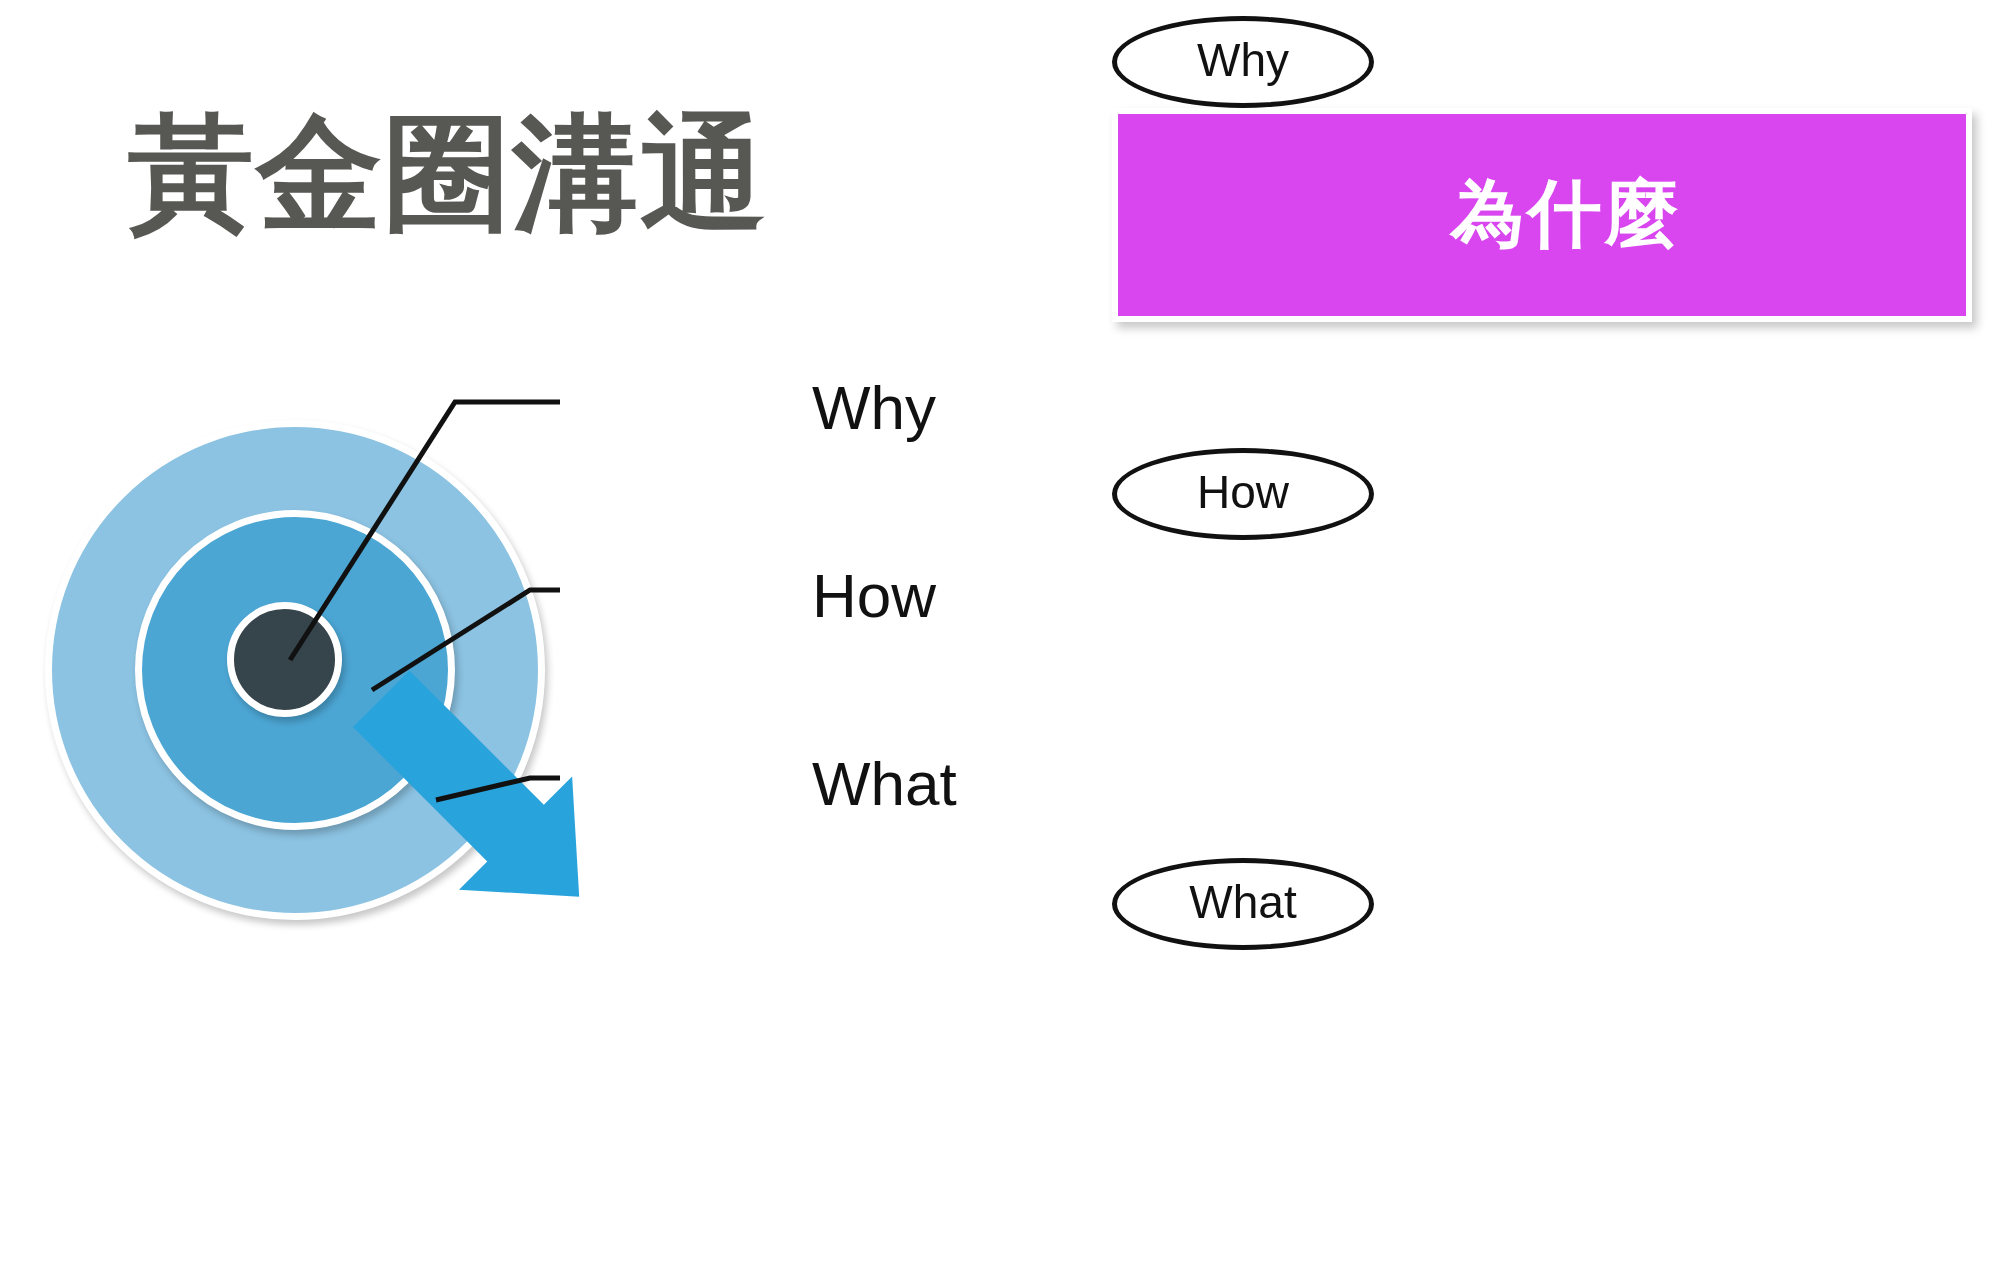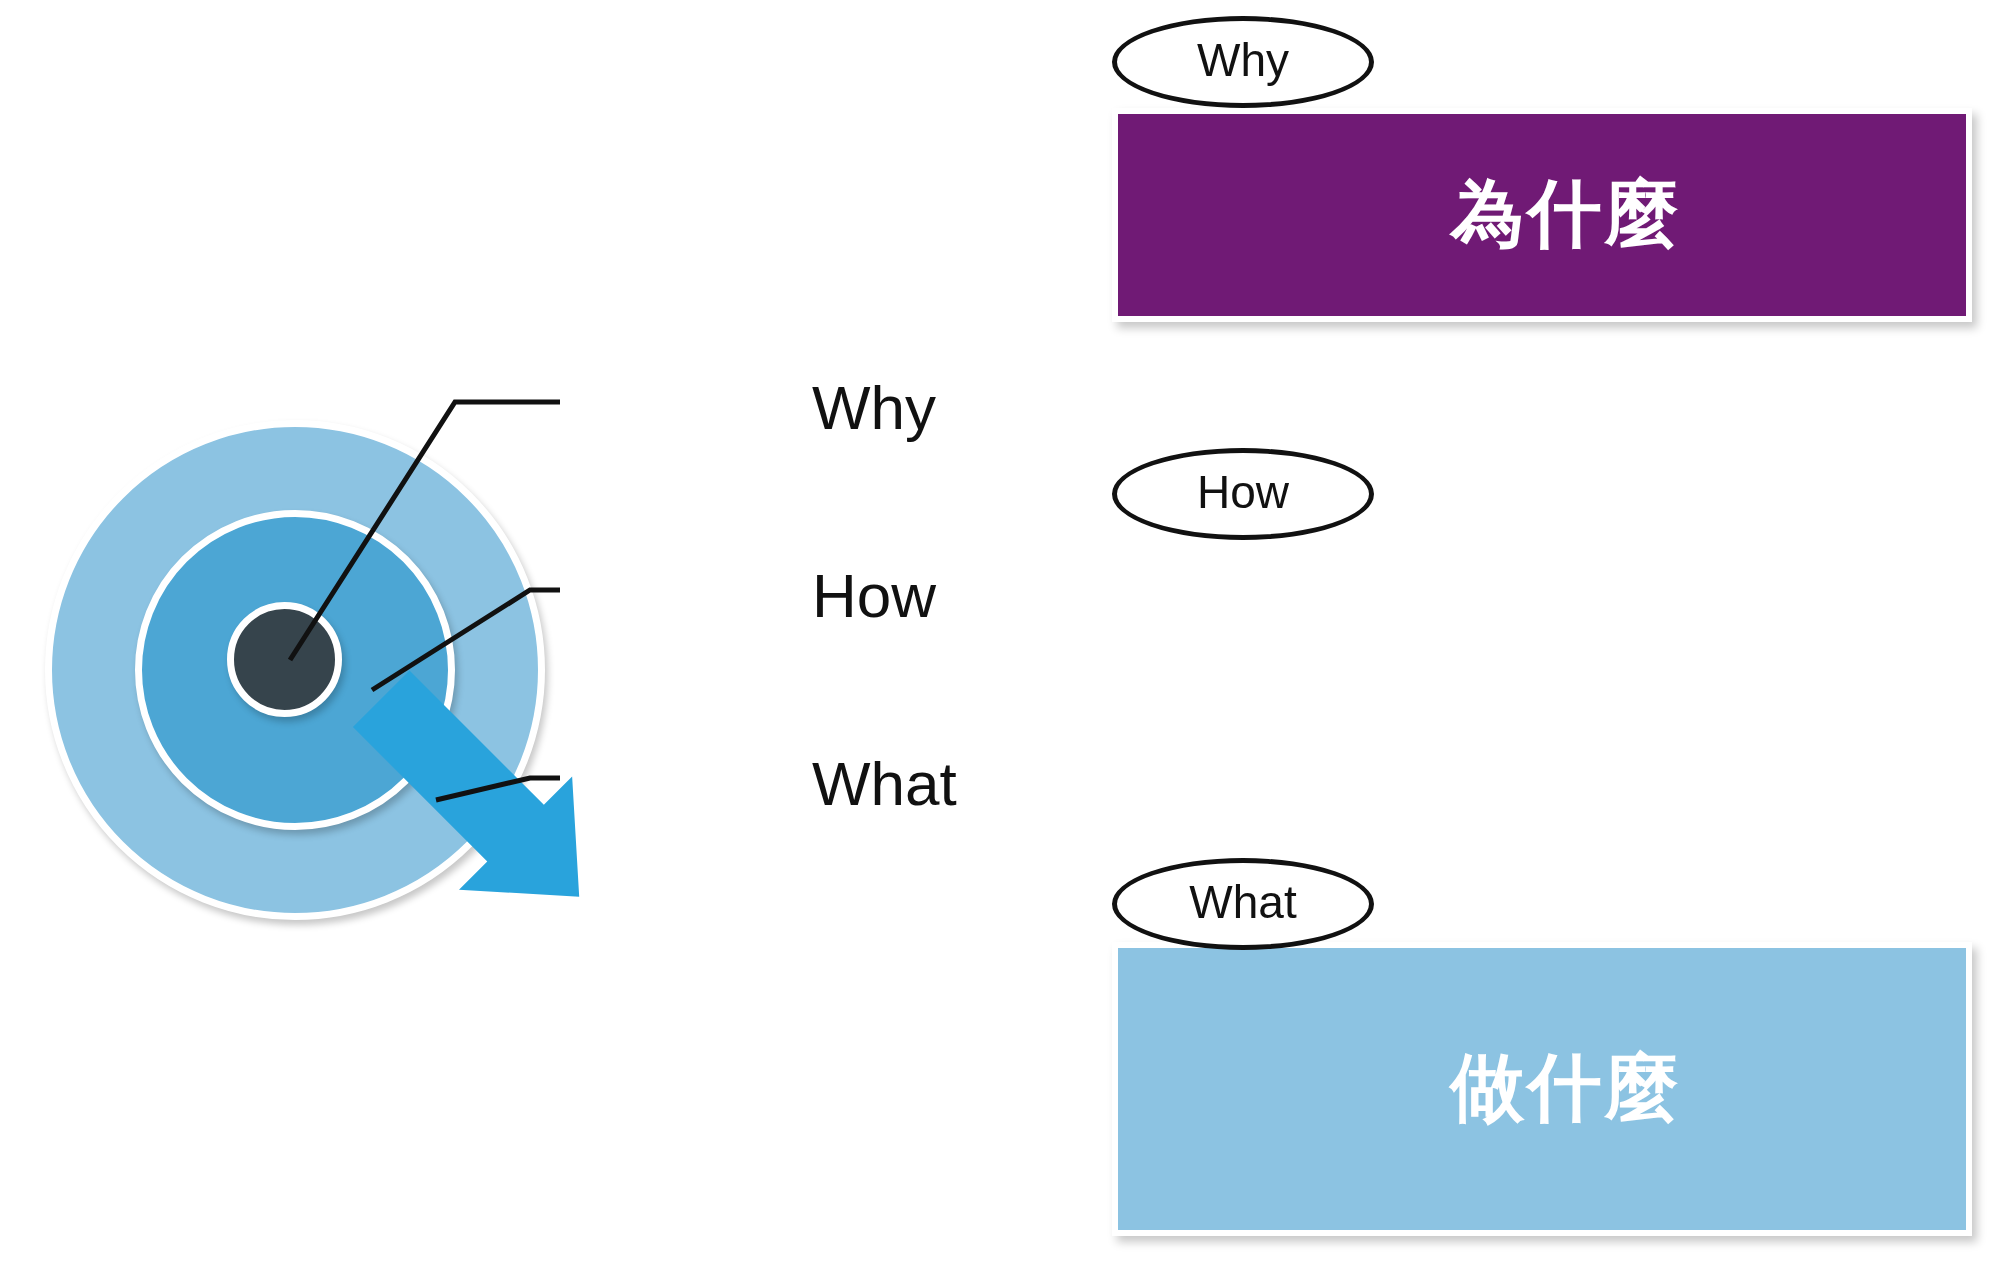--- a/index.html
+++ b/index.html
@@ -145,33 +145,34 @@
     font-size: 74px;
     font-weight: 700;
     color: #ffffff;
     letter-spacing: 3px;
     position: relative;
     left: 24px;
   }
 
   
   #oval-why  { left: 1112px; top: 16px;  width: 262px; height: 92px; }
-  #bar-why   { left: 1112px; top: 108px; width: 860px; height: 214px; background: #701a75; }
+  #bar-why   { left: 1112px; top: 108px; width: 860px; height: 214px; background: #d946ef; }
   
   #oval-how  { left: 1112px; top: 448px; width: 262px; height: 92px; }
   #bar-how   { left: 1112px; top: 538px; width: 860px; height: 278px; background: #4CA6D4; }
   
   #oval-what { left: 1112px; top: 858px; width: 262px; height: 92px; }
   #bar-what  { left: 1112px; top: 942px; width: 860px; height: 294px; background: #8CC3E2; }
 </style>
 </head>
 <body>
 
 <div id="stage">
 
+  <div id="title">黃金圈溝通</div>
 
   <div id="diagram">
     <div class="circle" id="circle-outer"></div>
     <div class="circle" id="circle-middle"></div>
     <div class="circle" id="circle-inner"></div>
 
     <div id="arrow-wrap">
       <svg id="arrow-svg" width="430" height="430" viewBox="0 0 430 430" xmlns="http://www.w3.org/2000/svg">
 
         <g transform="rotate(45 110 110)">
@@ -202,17 +203,14 @@
     <span>為什麼</span>
   </div>
 
   <div class="oval" id="oval-how">
     <span>How</span>
   </div>
 
   <div class="oval" id="oval-what">
     <span>What</span>
   </div>
-  <div class="bar" id="bar-what">
-    <span>做什麼</span>
-  </div>
 
 </div>
 
 </body></html>

